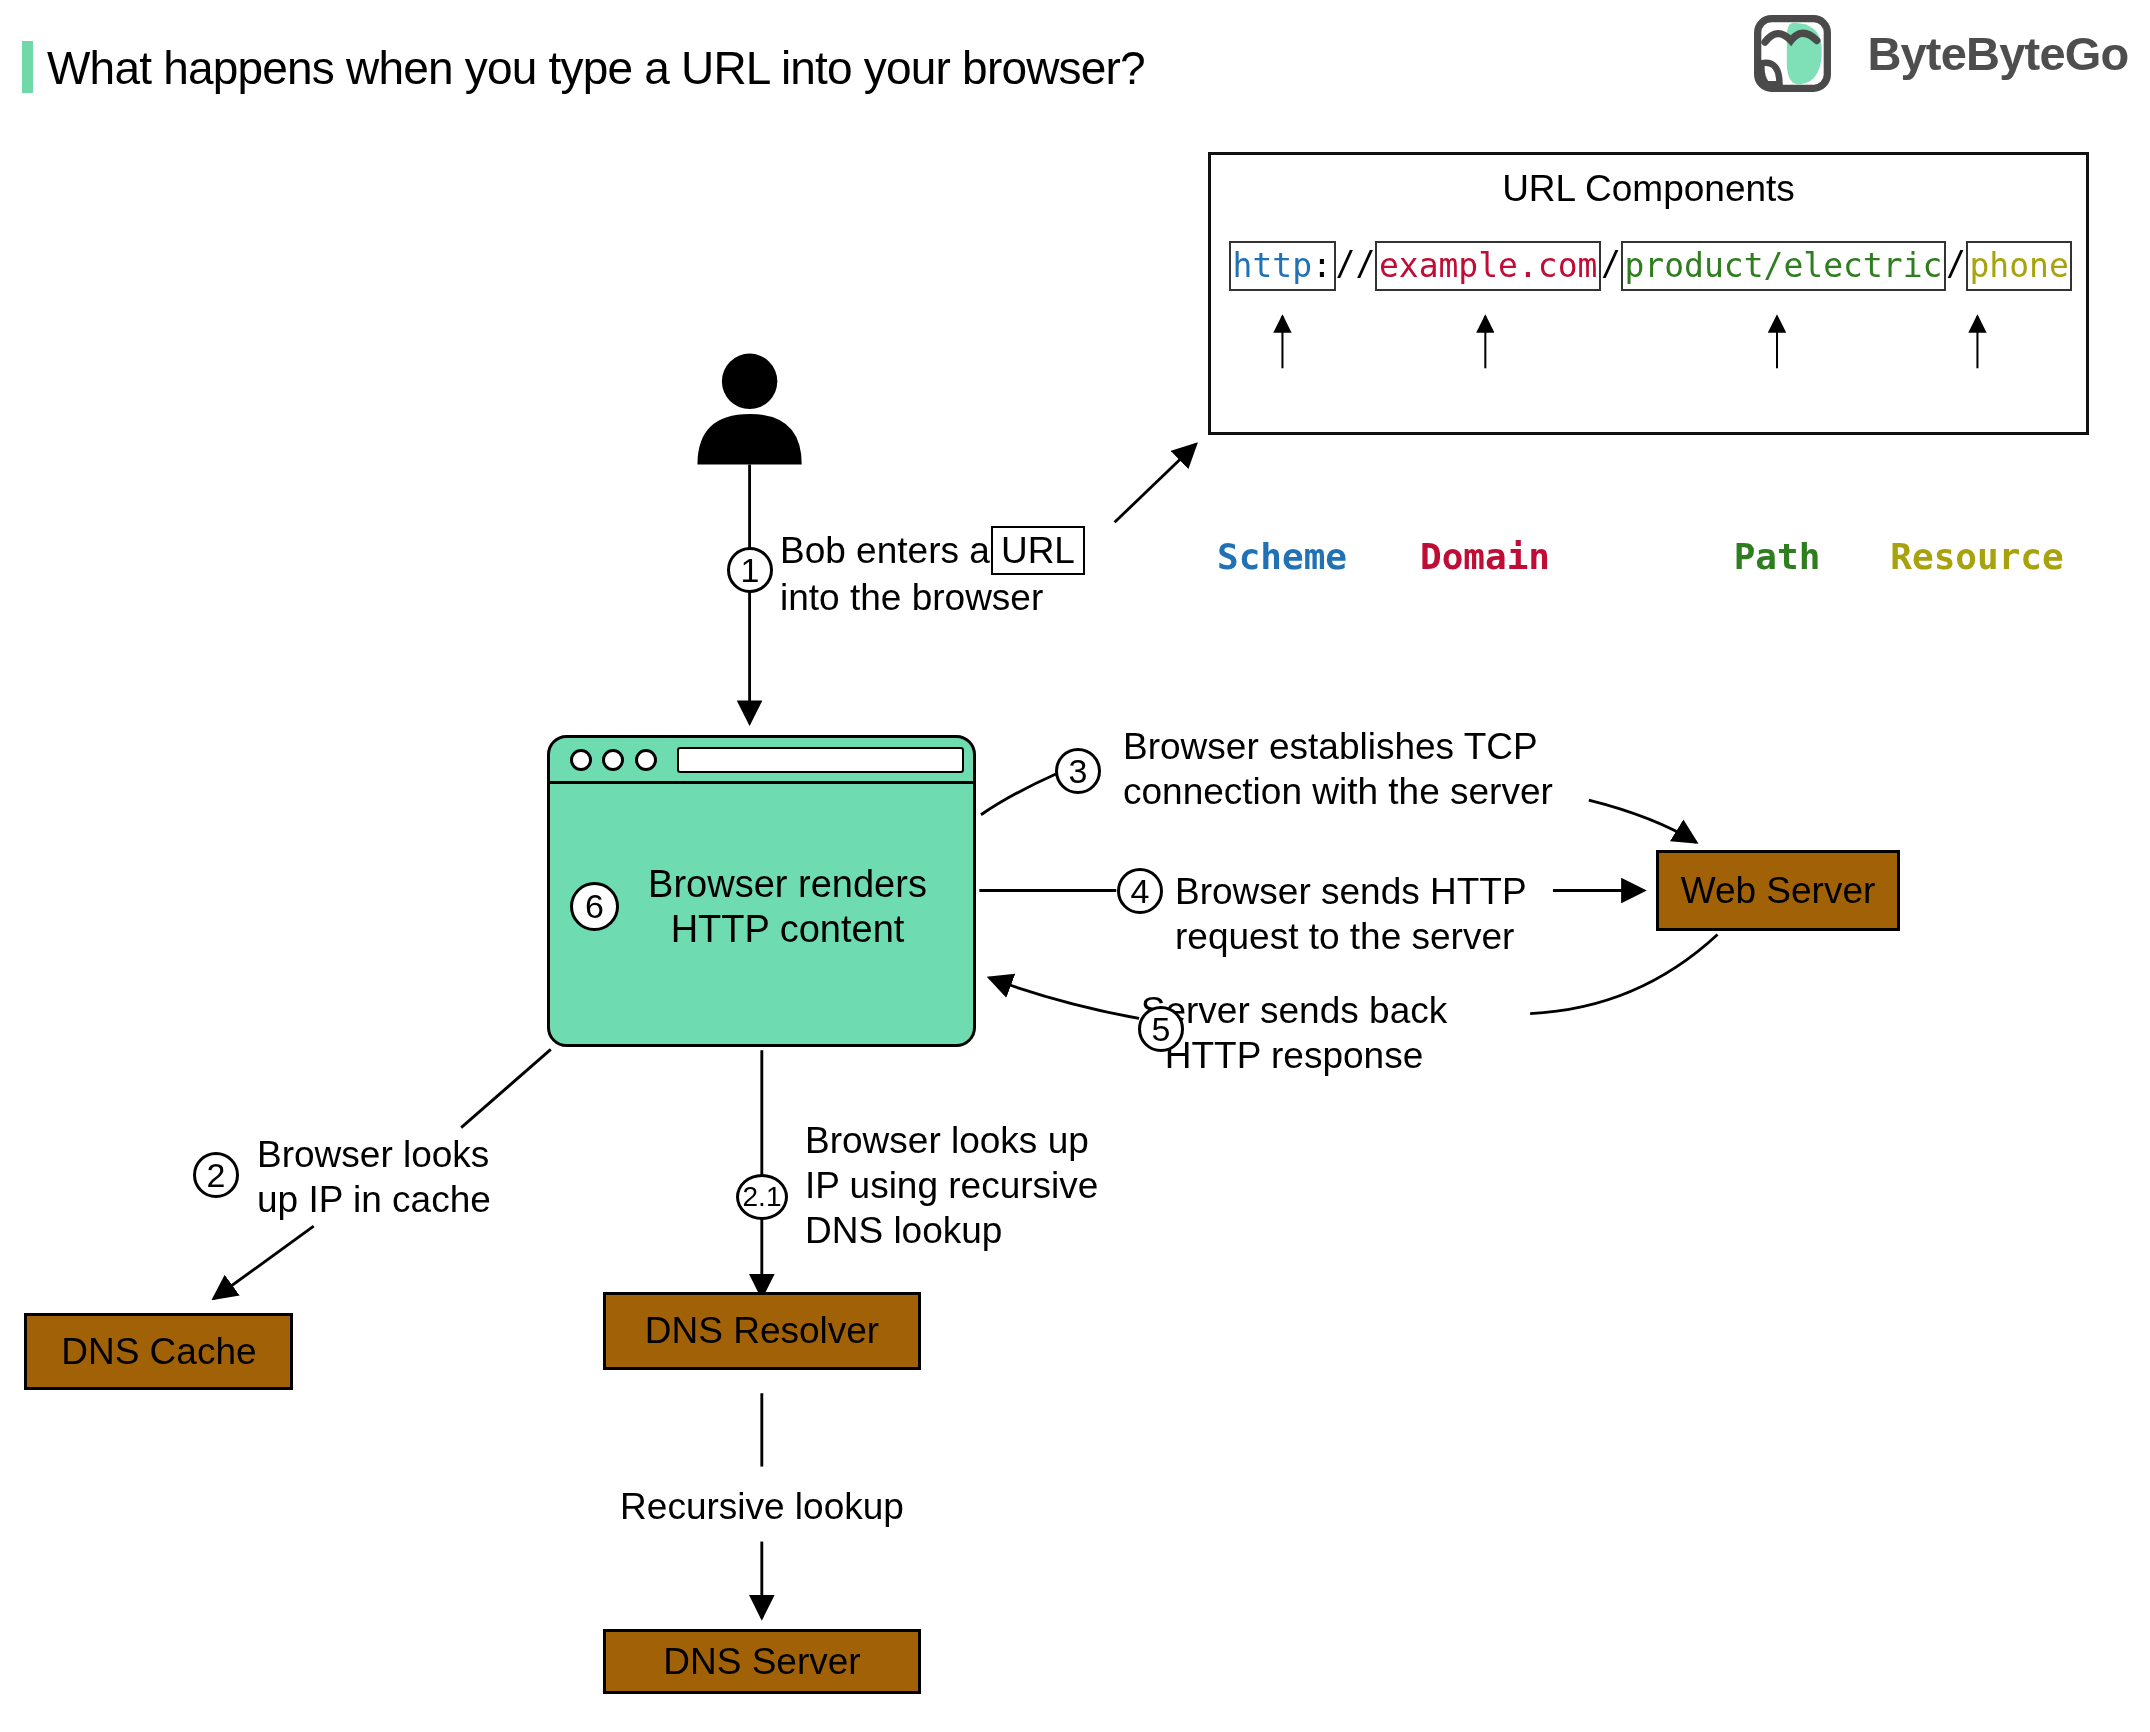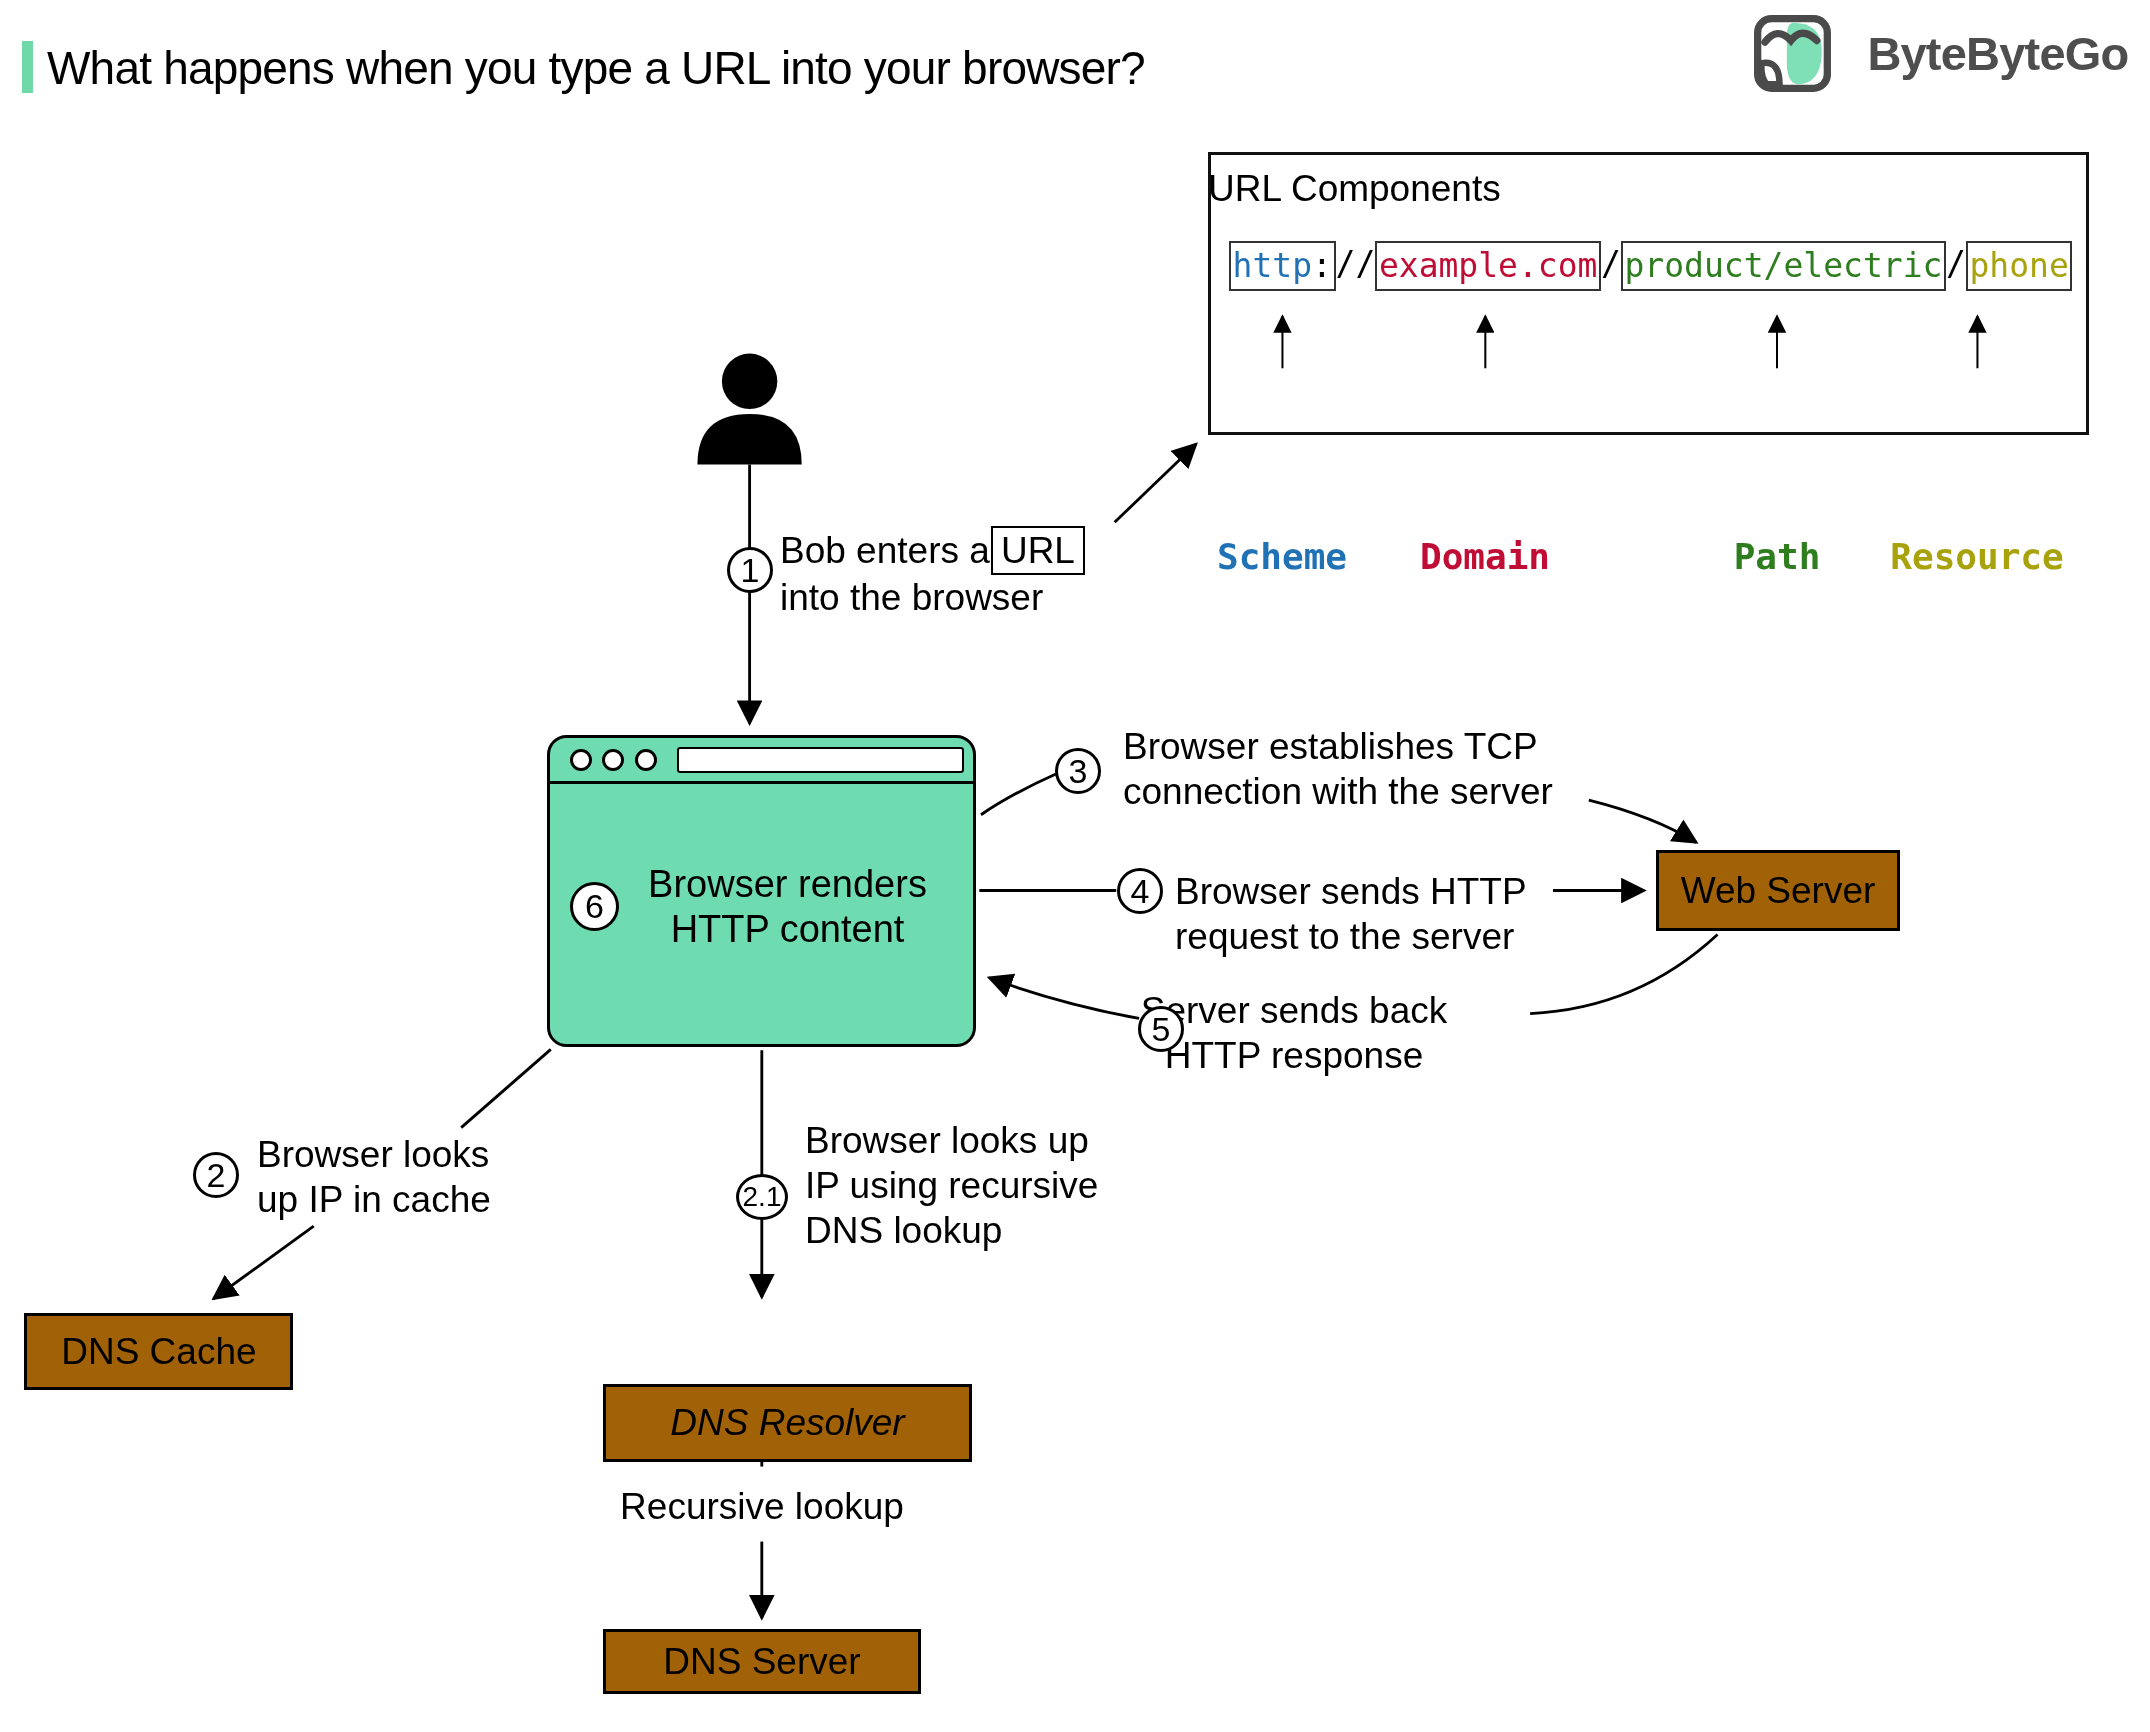--- a/index.html
+++ b/index.html
@@ -13,21 +13,21 @@
   .abs{position:absolute;}
 
   
   #accent-bar{left:22px;top:41px;width:11.4px;height:52px;background:var(--c-accent);}
   #page-title{left:47px;top:41px;font-size:46px;font-weight:500;letter-spacing:-0.8px;white-space:nowrap;}
   #brand{left:1752px;top:13px;display:flex;align-items:center;gap:11.4px;}
   #brand-text{font-size:47px;font-weight:700;color:var(--c-brand_text);letter-spacing:-0.8px;margin-left:23px;}
 
   
   #url-panel{left:1208px;top:152px;width:881px;height:283px;border:3.3px solid #111;background:#fff;}
-  #url-panel-title{left:1208px;top:168px;width:881px;font-size:37px;}
+  #url-panel-title{left:1208px;top:168px;width:881px;text-align:center;font-size:37px;}
   #url-row{left:1229px;top:241px;width:847px;font-family:"DejaVu Sans Mono","Liberation Mono",monospace;
            font-size:33px;display:flex;align-items:stretch;white-space:pre;}
   .seg-box{border:2.4px solid #333;padding:3.3px 1.6px;}
   .sep{padding:3.3px 0;color:#000;}
   #seg-scheme{color:var(--c-scheme);} #seg-colon{color:#000;}
   #seg-domain{color:var(--c-domain);}
   #seg-path{color:var(--c-path);}
   #seg-resource{color:var(--c-resource);}
   .url-label{position:absolute;top:536px;transform:translateX(-50%);
              font-family:"DejaVu Sans Mono","Liberation Mono",monospace;font-size:36px;font-weight:700;}
@@ -68,21 +68,21 @@
   #t4{left:1175px;top:869px;}
   #t5{left:1131px;top:988px;width:326px;text-align:center;}
   #t6{left:637px;top:862px;width:301px;text-align:center;font-size:38px;}
   #recursive-label{left:599px;top:1484px;width:326px;text-align:center;font-size:37px;}
 
   
   .node{background:#a16207;border:3.3px solid #000;display:flex;align-items:center;justify-content:center;
         font-size:37px;z-index:2;}
   #web-server{left:1656px;top:850px;width:244px;height:81px;}
   #dns-cache{left:24.4px;top:1313px;width:269px;height:77px;}
-  #dns-resolver{left:603px;top:1384px;width:369px;height:78px;font-style:italic;}
+  #dns-resolver{left:603px;top:1292px;width:318px;height:78px;}
   #dns-server{left:603px;top:1629px;width:318px;height:65px;}
 </style>
 </head>
 <body>
 
 <div id="canvas">
 
   <div class="abs" id="url-panel"></div>
 
   <div class="abs" id="browser-win">

